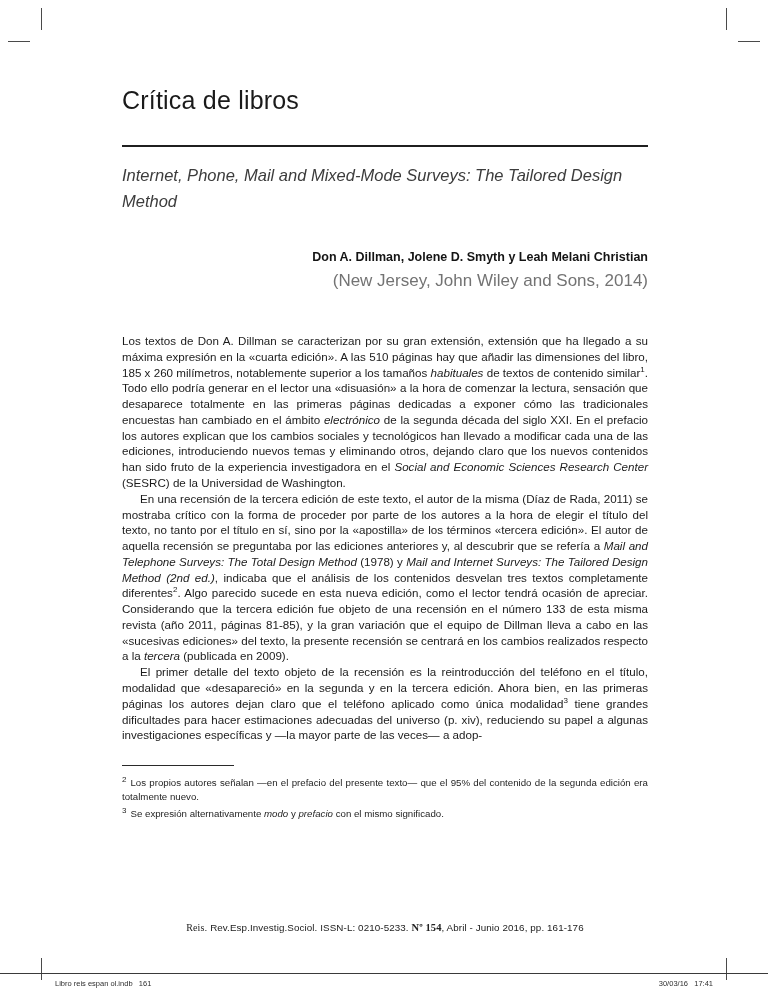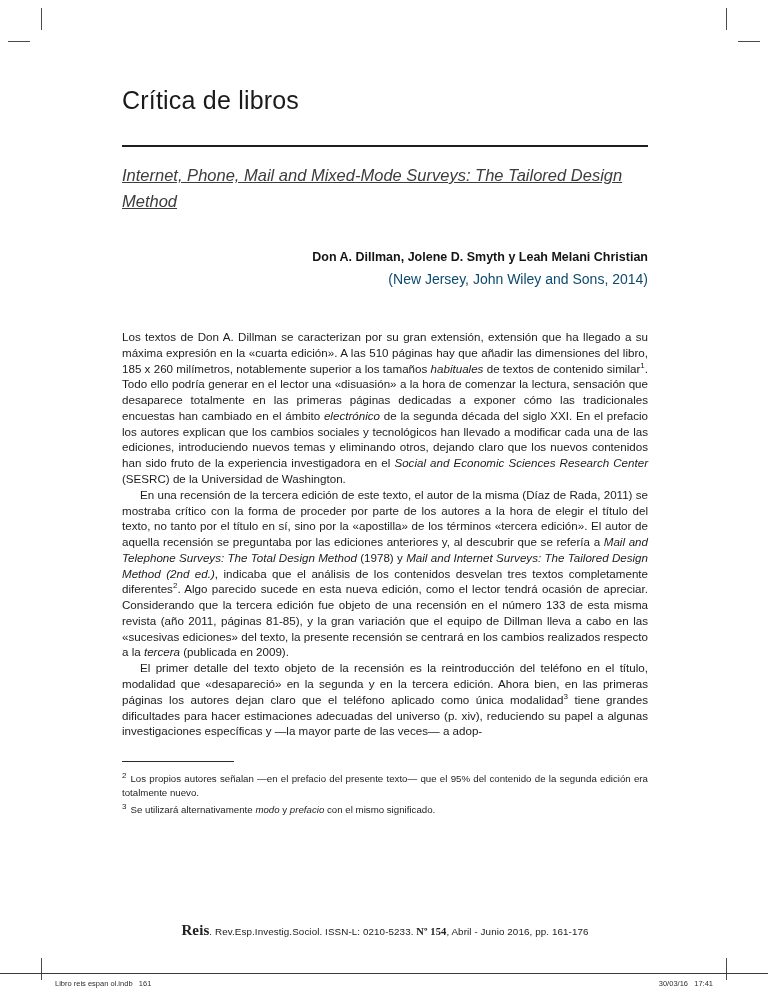--- a/index.html
+++ b/index.html
@@ -23,29 +23,29 @@
   .section-title {
     font-size:25px; font-weight:normal; letter-spacing:0.2px;
     margin:0; color:#1a1a1a;
   }
   .title-rule {
     margin-top:30px; height:2px; background:#1f1f1f; width:100%;
   }
   .book-title {
     margin:16px 0 0 0;
     font-size:16.5px; font-weight:normal; font-style:italic;
-    color:#3c3c3c; line-height:1.55;text-decoration:underline;
+    color:#3c3c3c; line-height:1.55;
   }
   .authors {
     margin-top:36px; text-align:right;
     font-size:12.5px; font-weight:bold; color:#141414;
   }
   .publisher {
     margin-top:7px; text-align:right;
-    font-size:14px; color:#0c4a6e;
+    font-size:17px; color:#737373;
   }
   .body-text { margin-top:42px; }
   .body-text p {
     margin:0; font-size:11.6px; line-height:1.36;
     text-align:justify; color:#1b1b1b;
   }
   .body-text p + p { text-indent:18px; }
   .body-text .it { font-style:italic; }
   .body-text sup, .footnotes sup { font-size:8px; line-height:0; }
 
@@ -59,21 +59,21 @@
   }
   .footnotes .it { font-style:italic; }
   .footnotes sup { margin-right:4px; }
 
   .journal-footer {
     position:absolute; left:122px; right:120px; top:922px;
     text-align:center; font-size:9.8px; color:#222;
     letter-spacing:0.1px;
   }
   .journal-footer .sb {
-    font-family:"Liberation Serif", serif; font-weight:bold; font-size:15px;
+    font-family:"Liberation Serif", serif; font-weight:normal; font-size:10px;
   }
   .journal-footer .sbn {
     font-family:"Liberation Serif", serif; font-weight:bold; font-size:10.5px;
   }
 
   .print-line {
     position:absolute; left:0; right:0; top:973px; height:1px; background:#3a3a3a;
   }
   .print-info {
     position:absolute; top:979px; font-size:7.5px; color:#2e2e2e;
@@ -103,21 +103,21 @@
 
     <div class="body-text" id="body-text">
         <p><span>Los textos de Don A. Dillman se caracterizan por su gran extensión, extensión que ha llegado a su máxima expresión en la «cuarta edición». A las 510 páginas hay que añadir las dimensiones del libro, 185 x 260 milímetros, notablemente superior a los tamaños </span><span class="it">habituales</span><span> de textos de contenido similar</span><sup>1</sup><span>. Todo ello podría generar en el lector una «disuasión» a la hora de comenzar la lectura, sensación que desaparece totalmente en las primeras páginas dedicadas a exponer cómo las tradicionales encuestas han cambiado en el ámbito </span><span class="it">electrónico</span><span> de la segunda década del siglo XXI. En el prefacio los autores explican que los cambios sociales y tecnológicos han llevado a modificar cada una de las ediciones, introduciendo nuevos temas y eliminando otros, dejando claro que los nuevos contenidos han sido fruto de la experiencia investigadora en el </span><span class="it">Social and Economic Sciences Research Center</span><span> (SESRC) de la Universidad de Washington.</span></p>
         <p><span>En una recensión de la tercera edición de este texto, el autor de la misma (Díaz de Rada, 2011) se mostraba crítico con la forma de proceder por parte de los autores a la hora de elegir el título del texto, no tanto por el título en sí, sino por la «apostilla» de los términos «tercera edición». El autor de aquella recensión se preguntaba por las ediciones anteriores y, al descubrir que se refería a </span><span class="it">Mail and Telephone Surveys: The Total Design Method</span><span> (1978) y </span><span class="it">Mail and Internet Surveys: The Tailored Design Method (2nd ed.)</span><span>, indicaba que el análisis de los contenidos desvelan tres textos completamente diferentes</span><sup>2</sup><span>. Algo parecido sucede en esta nueva edición, como el lector tendrá ocasión de apreciar. Considerando que la tercera edición fue objeto de una recensión en el número 133 de esta misma revista (año 2011, páginas 81-85), y la gran variación que el equipo de Dillman lleva a cabo en las «sucesivas ediciones» del texto, la presente recensión se centrará en los cambios realizados respecto a la </span><span class="it">tercera</span><span> (publicada en 2009).</span></p>
         <p><span>El primer detalle del texto objeto de la recensión es la reintroducción del teléfono en el título, modalidad que «desapareció» en la segunda y en la tercera edición. Ahora bien, en las primeras páginas los autores dejan claro que el teléfono aplicado como única modalidad</span><sup>3</sup><span> tiene grandes dificultades para hacer estimaciones adecuadas del universo (p. xiv), reduciendo su papel a algunas investigaciones específicas y —la mayor parte de las veces— a adop-</span></p>
       </div>
 
     <div class="fn-rule"></div>
     <div class="footnotes" id="footnotes">
         <div class="fn"><sup>2</sup><span>Los propios autores señalan —en el prefacio del presente texto— que el 95% del contenido de la segunda edición era totalmente nuevo.</span></div>
-        <div class="fn"><sup>3</sup><span>Se utilizará alternativamente </span><span class="it">modo</span><span> y </span><span class="it">prefacio</span><span> con el mismo significado.</span></div>
+        <div class="fn"><sup>3</sup><span>Se expresión alternativamente </span><span class="it">modo</span><span> y </span><span class="it">prefacio</span><span> con el mismo significado.</span></div>
       </div>
   </div>
 
   <div class="journal-footer" id="journal-footer"><span class="sb">Reis</span><span>. Rev.Esp.Investig.Sociol. ISSN-L: 0210-5233. </span><span class="sbn">Nº 154</span><span>, Abril - Junio 2016, pp. 161-176</span></div>
 
   <div class="print-line"></div>
   <div class="print-info left">Libro reis espan ol.indb   161</div>
   <div class="print-info right">30/03/16   17:41</div>
 
 </div>

